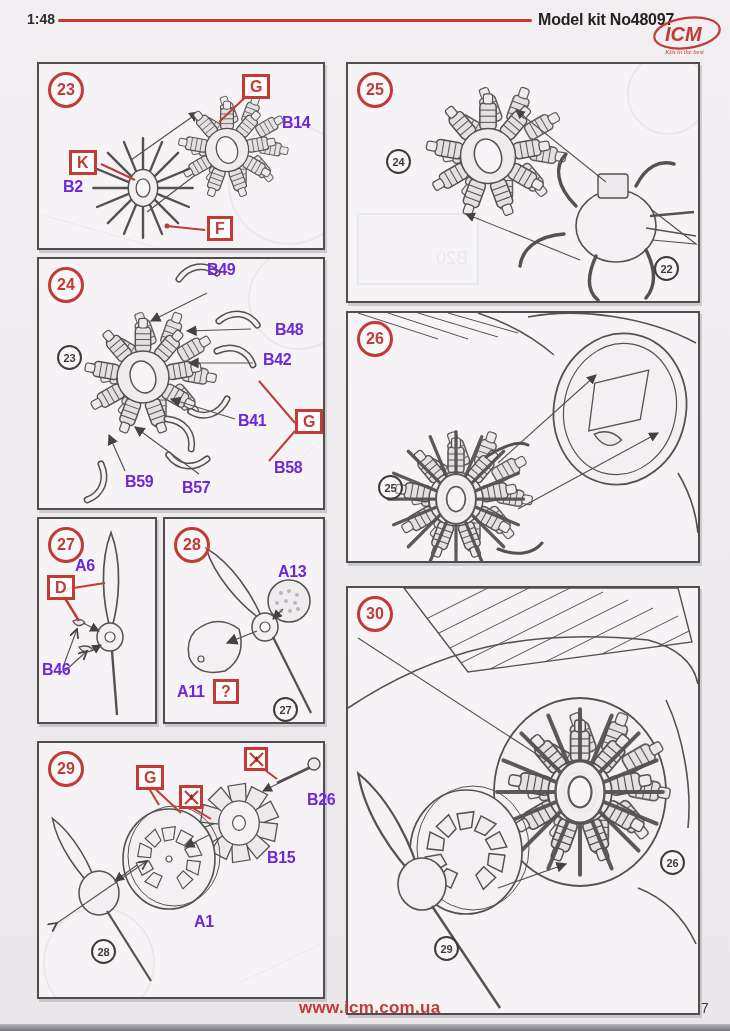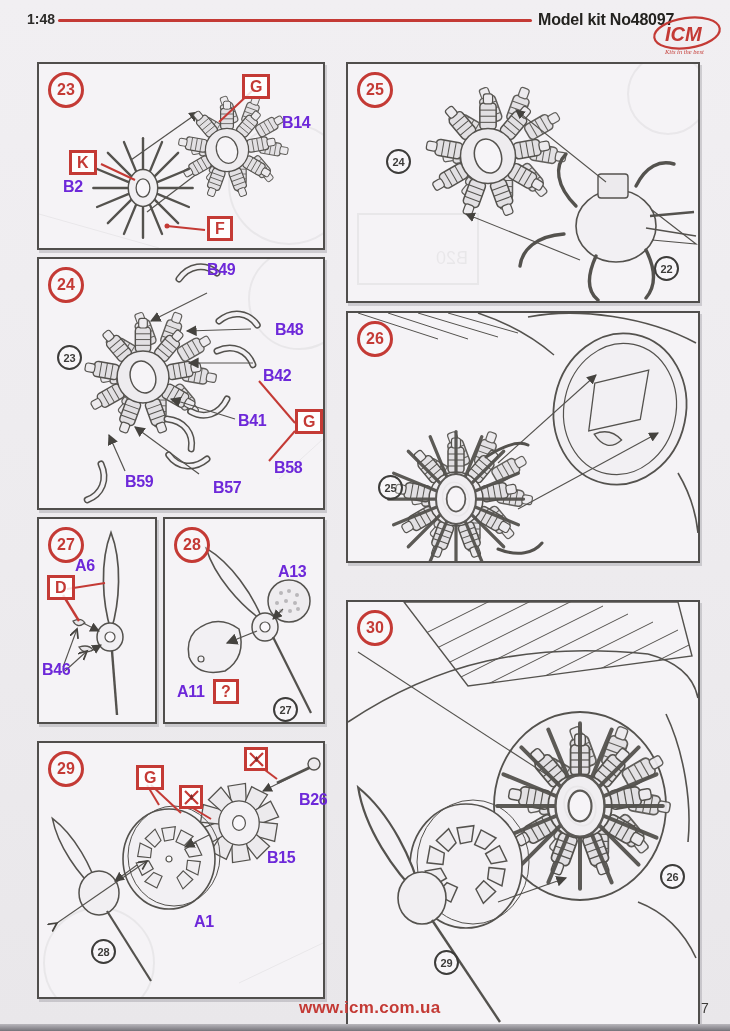--- a/index.html
+++ b/index.html
@@ -225,25 +225,25 @@
       <line x1="196" y1="160" x2="132" y2="140" stroke="#54524e" stroke-width="1.2" marker-end="url(#tri)"></line>
       <line x1="160" y1="215" x2="96" y2="168" stroke="#54524e" stroke-width="1.2" marker-end="url(#tri)"></line>
       <line x1="86" y1="212" x2="70" y2="176" stroke="#54524e" stroke-width="1.2" marker-end="url(#tri)"></line>
       <line x1="256" y1="164" x2="220" y2="122" stroke="#c43a35" stroke-width="2"></line>
       <line x1="256" y1="172" x2="230" y2="202" stroke="#c43a35" stroke-width="2"></line>
     </svg>
     <div class="step-badge" style="left:9px;top:8px">24</div>
     <div class="ref-badge" style="left:18px;top:86px">23</div>
     <div class="part-label" style="left:168px;top:2px">B49</div>
     <div class="part-label" style="left:236px;top:62px">B48</div>
-    <div class="part-label" style="left:224px;top:108px">B42</div>
+    <div class="part-label" style="left:224px;top:92px">B42</div>
     <div class="part-label" style="left:199px;top:153px">B41</div>
     <div class="boxed-letter" style="left:256px;top:150px">G</div>
     <div class="part-label" style="left:235px;top:200px">B58</div>
-    <div class="part-label" style="left:174px;top:220px">B57</div>
+    <div class="part-label" style="left:143px;top:220px">B57</div>
     <div class="part-label" style="left:86px;top:214px">B59</div>
   </div>
 
   <div class="panel" style="left:37px;top:517px;width:120px;height:207px">
     <svg class="art" viewBox="0 0 116 203">
       <g transform="translate(72,112)">
           <use href="#blade" transform="scale(1.12)"></use>
         </g>
       <ellipse cx="71" cy="118" rx="13" ry="14" fill="#f1eff2" stroke="#54524e" stroke-width="1.5"></ellipse>
       <circle cx="71" cy="118" r="5" fill="#faf8fb" stroke="#54524e" stroke-width="1.2"></circle>
@@ -340,21 +340,21 @@
           <path d="M1,1 L14,14 M14,1 L1,14" stroke="#c43a35" stroke-width="2.2"></path>
           <path d="M7.5,4 q3,3.5 0,6 q-3,-2.5 0,-6Z" fill="#7c2a28"></path>
         </svg>
     </div>
     <div class="noglue" style="left:140px;top:42px">
       <svg width="15" height="15" viewBox="0 0 15 15">
           <path d="M1,1 L14,14 M14,1 L1,14" stroke="#c43a35" stroke-width="2.2"></path>
           <path d="M7.5,4 q3,3.5 0,6 q-3,-2.5 0,-6Z" fill="#7c2a28"></path>
         </svg>
     </div>
-    <div class="part-label" style="left:260px;top:48px">B26</div>
+    <div class="part-label" style="left:268px;top:48px">B26</div>
     <div class="part-label" style="left:228px;top:106px">B15</div>
     <div class="part-label" style="left:155px;top:170px">A1</div>
     <div class="ref-badge" style="left:52px;top:196px">28</div>
   </div>
 
   <div class="panel" style="left:346px;top:62px;width:354px;height:241px">
     <svg class="art" viewBox="0 0 350 237">
       <g opacity="0.06">
         <circle cx="320" cy="30" r="40" fill="none" stroke="#333" stroke-width="2"></circle>
         <rect x="10" y="150" width="120" height="70" fill="none" stroke="#333" stroke-width="2"></rect>
@@ -411,21 +411,21 @@
       </g>
       <path d="M138,144 C 160,130 172,128 180,132" fill="none" stroke="#54524e" stroke-width="3" stroke-linecap="round"></path>
       <path d="M150,236 C 170,244 186,240 194,230" fill="none" stroke="#54524e" stroke-width="3" stroke-linecap="round"></path>
       <line x1="150" y1="150" x2="248" y2="62" stroke="#54524e" stroke-width="1.1" marker-end="url(#tri)"></line>
       <line x1="170" y1="196" x2="310" y2="120" stroke="#54524e" stroke-width="1.1" marker-end="url(#tri)"></line>
     </svg>
     <div class="step-badge" style="left:9px;top:8px">26</div>
     <div class="ref-badge" style="left:30px;top:162px">25</div>
   </div>
 
-  <div class="panel" style="left:346px;top:600px;width:354px;height:429px">
+  <div class="panel" style="left:346px;top:586px;width:354px;height:429px">
     <svg class="art" viewBox="0 0 350 425">
       <defs>
         <clipPath id="wingclip">
             <polygon points="56,0 330,0 344,54 120,84"></polygon>
           </clipPath>
       </defs>
 
       <g clip-path="url(#wingclip)" stroke="#54524e" stroke-width="1">
         <line x1="20" y1="60" x2="180" y2="-20"></line>
           <line x1="45" y1="68" x2="205" y2="-12"></line>

